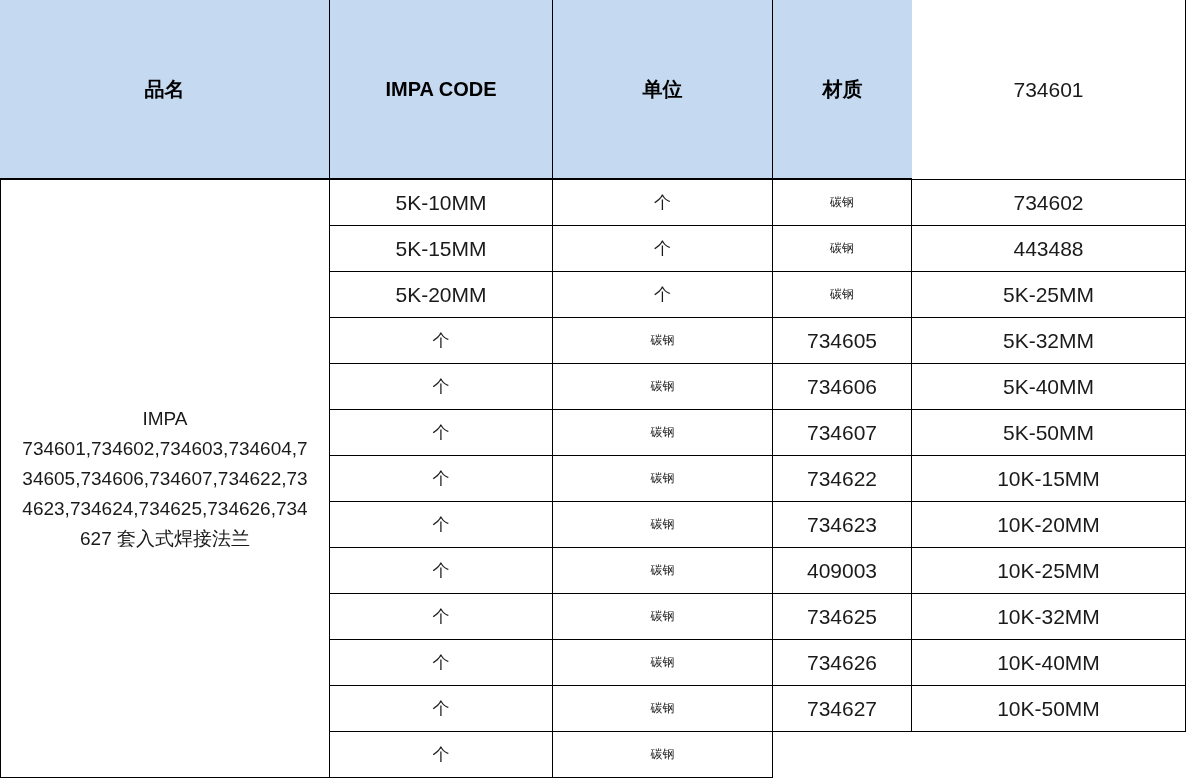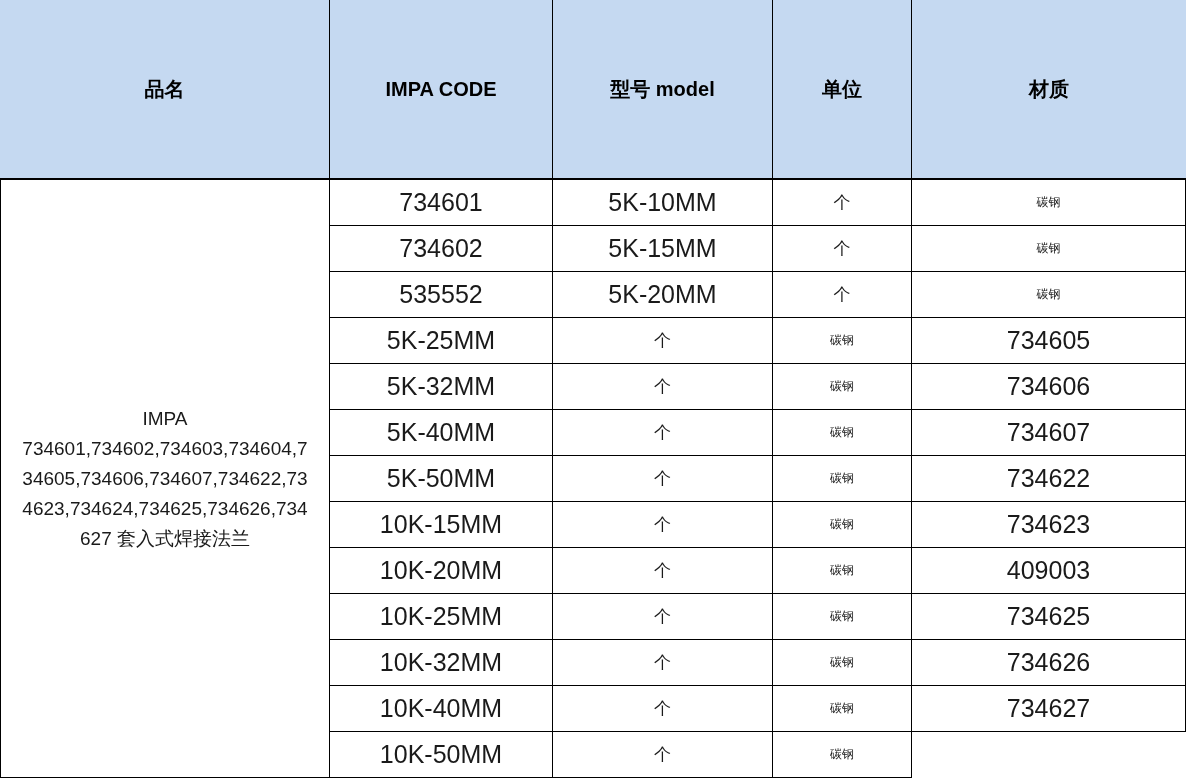--- a/index.html
+++ b/index.html
@@ -52,53 +52,52 @@
     white-space: pre-line;
     word-break: break-all;
     padding: 0 2px;
   }
   
   .cell {
     border-right: 1px solid #000000;
     border-bottom: 1px solid #000000;
     background: #ffffff;
   }
-  .cell.impa, .cell.model { font-size: 25px; }
+  .cell.impa, .cell.model { font-size: 21px; }
   .cell.unit  { font-size: 17px; }
   .cell.material { font-size: 12px; }
 </style>
 </head>
 <body>
 
 <div class="page">
   <div class="table">
 
     <div class="hcell">品名</div>
     <div class="hcell">IMPA CODE</div>
-    <div class="hcell">型号 model</div>
     <div class="hcell">单位</div>
     <div class="hcell last">材质</div>
 
     <div class="pcell">IMPA
 734601,734602,734603,734604,7
 34605,734606,734607,734622,73
 4623,734624,734625,734626,734
 627 套入式焊接法兰</div>
 
     <div class="cell impa">734601</div>
     <div class="cell model">5K-10MM</div>
     <div class="cell unit">个</div>
     <div class="cell material">碳钢</div>
 
     <div class="cell impa">734602</div>
     <div class="cell model">5K-15MM</div>
     <div class="cell unit">个</div>
     <div class="cell material">碳钢</div>
 
-    <div class="cell impa">535552</div>
+    <div class="cell impa">443488</div>
     <div class="cell model">5K-20MM</div>
     <div class="cell unit">个</div>
     <div class="cell material">碳钢</div>
 
     <div class="cell model">5K-25MM</div>
     <div class="cell unit">个</div>
     <div class="cell material">碳钢</div>
 
     <div class="cell impa">734605</div>
     <div class="cell model">5K-32MM</div>

